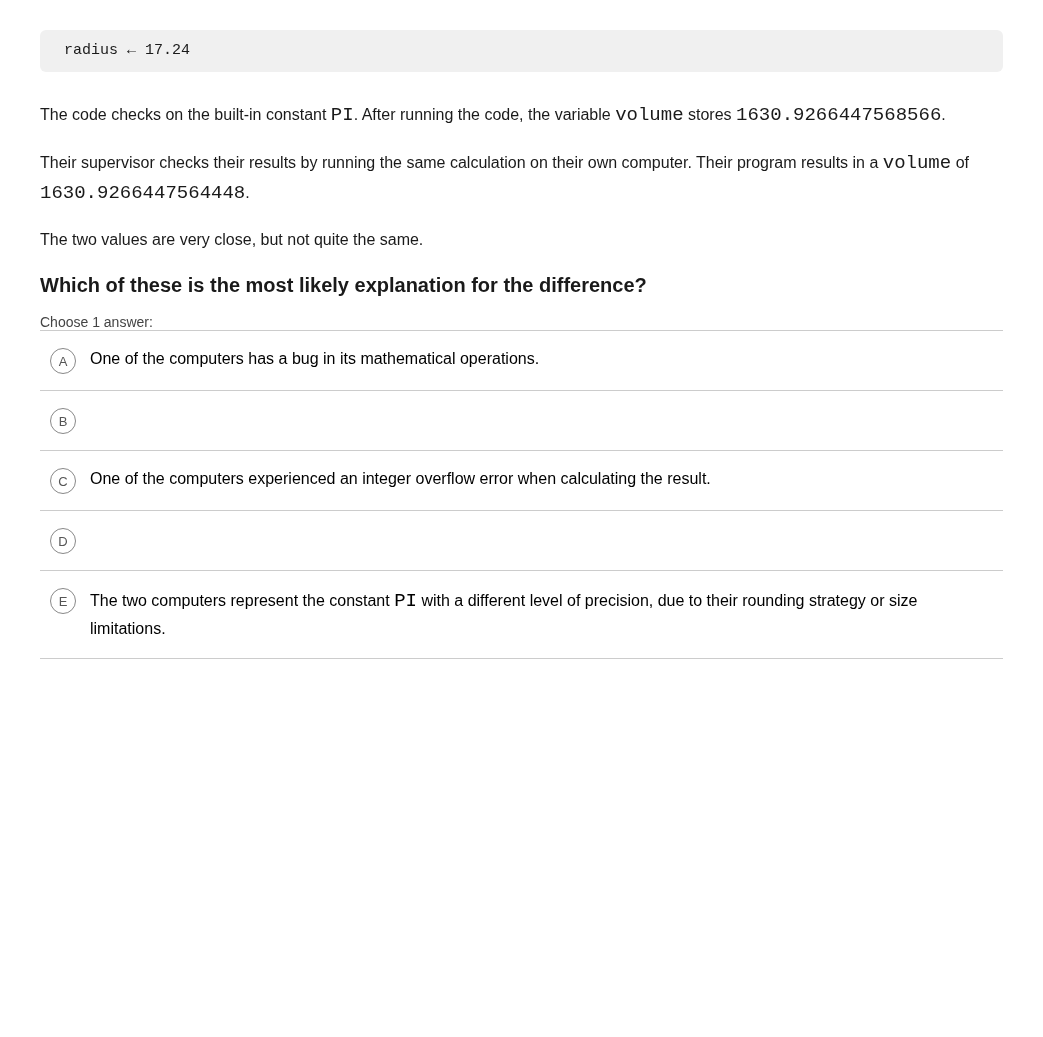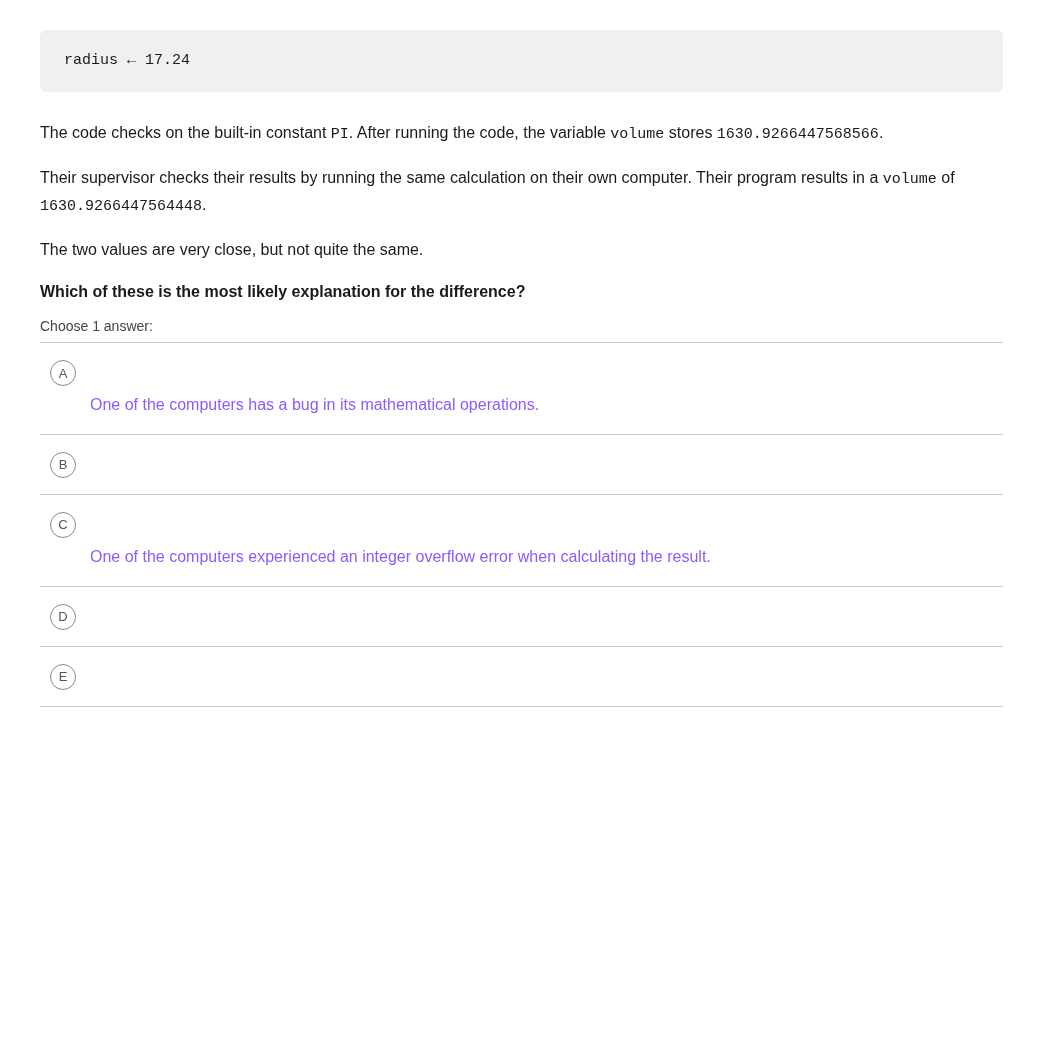--- a/index.html
+++ b/index.html
@@ -13,51 +13,51 @@
       font-size: 16px;
       color: #1a1a1a;
       background: #ffffff;
       padding: 30px 40px;
       max-width: 1043px;
     }
 
     .code-block {
       background: #f0f0f0;
       border-radius: 6px;
-      padding: 18px 24px;
+      padding: 8px 24px;
       margin-bottom: 28px;
       font-family: 'Courier New', Courier, monospace;
       font-size: 15px;
       line-height: 1.7;
       color: #1a1a1a;
     }
 
     .prose {
       font-size: 16px;
       line-height: 1.6;
       margin-bottom: 18px;
       color: #1a1a1a;
     }
 
     .prose code, code {
       font-family: 'Courier New', Courier, monospace;
-      font-size: 15px;
+      font-size: 19px;
     }
 
     .question {
       font-weight: 700;
-      font-size: 16px;
+      font-size: 20px;
       margin-bottom: 14px;
       line-height: 1.5;
     }
 
     .choose-label {
       font-size: 14px;
       color: #444;
-      margin-bottom: 8px;
+      margin-bottom: 0;
     }
 
     .answer-option {
       display: flex;
       align-items: flex-start;
       padding: 16px 10px;
       gap: 14px;
       cursor: pointer;
       border-bottom: 1px solid #ccc;
     }
@@ -77,22 +77,21 @@
       font-size: 13px;
       font-weight: 500;
       color: #555;
       flex-shrink: 0;
       margin-top: 1px;
     }
 
     .option-text {
       font-size: 16px;
       line-height: 1.55;
-      color: #8b5cf6;
-      margin-top: 34px;
+      color: #000000;
     }
   </style>
 </head>
 <body>
 
 <div class="code-block">
   <div>radius ← 17.24</div>
 </div>
 
 <p class="prose">
@@ -124,15 +123,18 @@
     <div class="option-circle">C</div>
     <div class="option-text">One of the computers experienced an integer overflow error when calculating the result.</div>
   </div>
 
   <div class="answer-option">
     <div class="option-circle">D</div>
   </div>
 
   <div class="answer-option">
     <div class="option-circle">E</div>
+    <div class="option-text">
+      <span>The two computers represent the constant </span><code>PI</code><span> with a different level of precision, due to their rounding strategy or size limitations.</span>
+    </div>
   </div>
 
 </div>
 
 </body></html>

